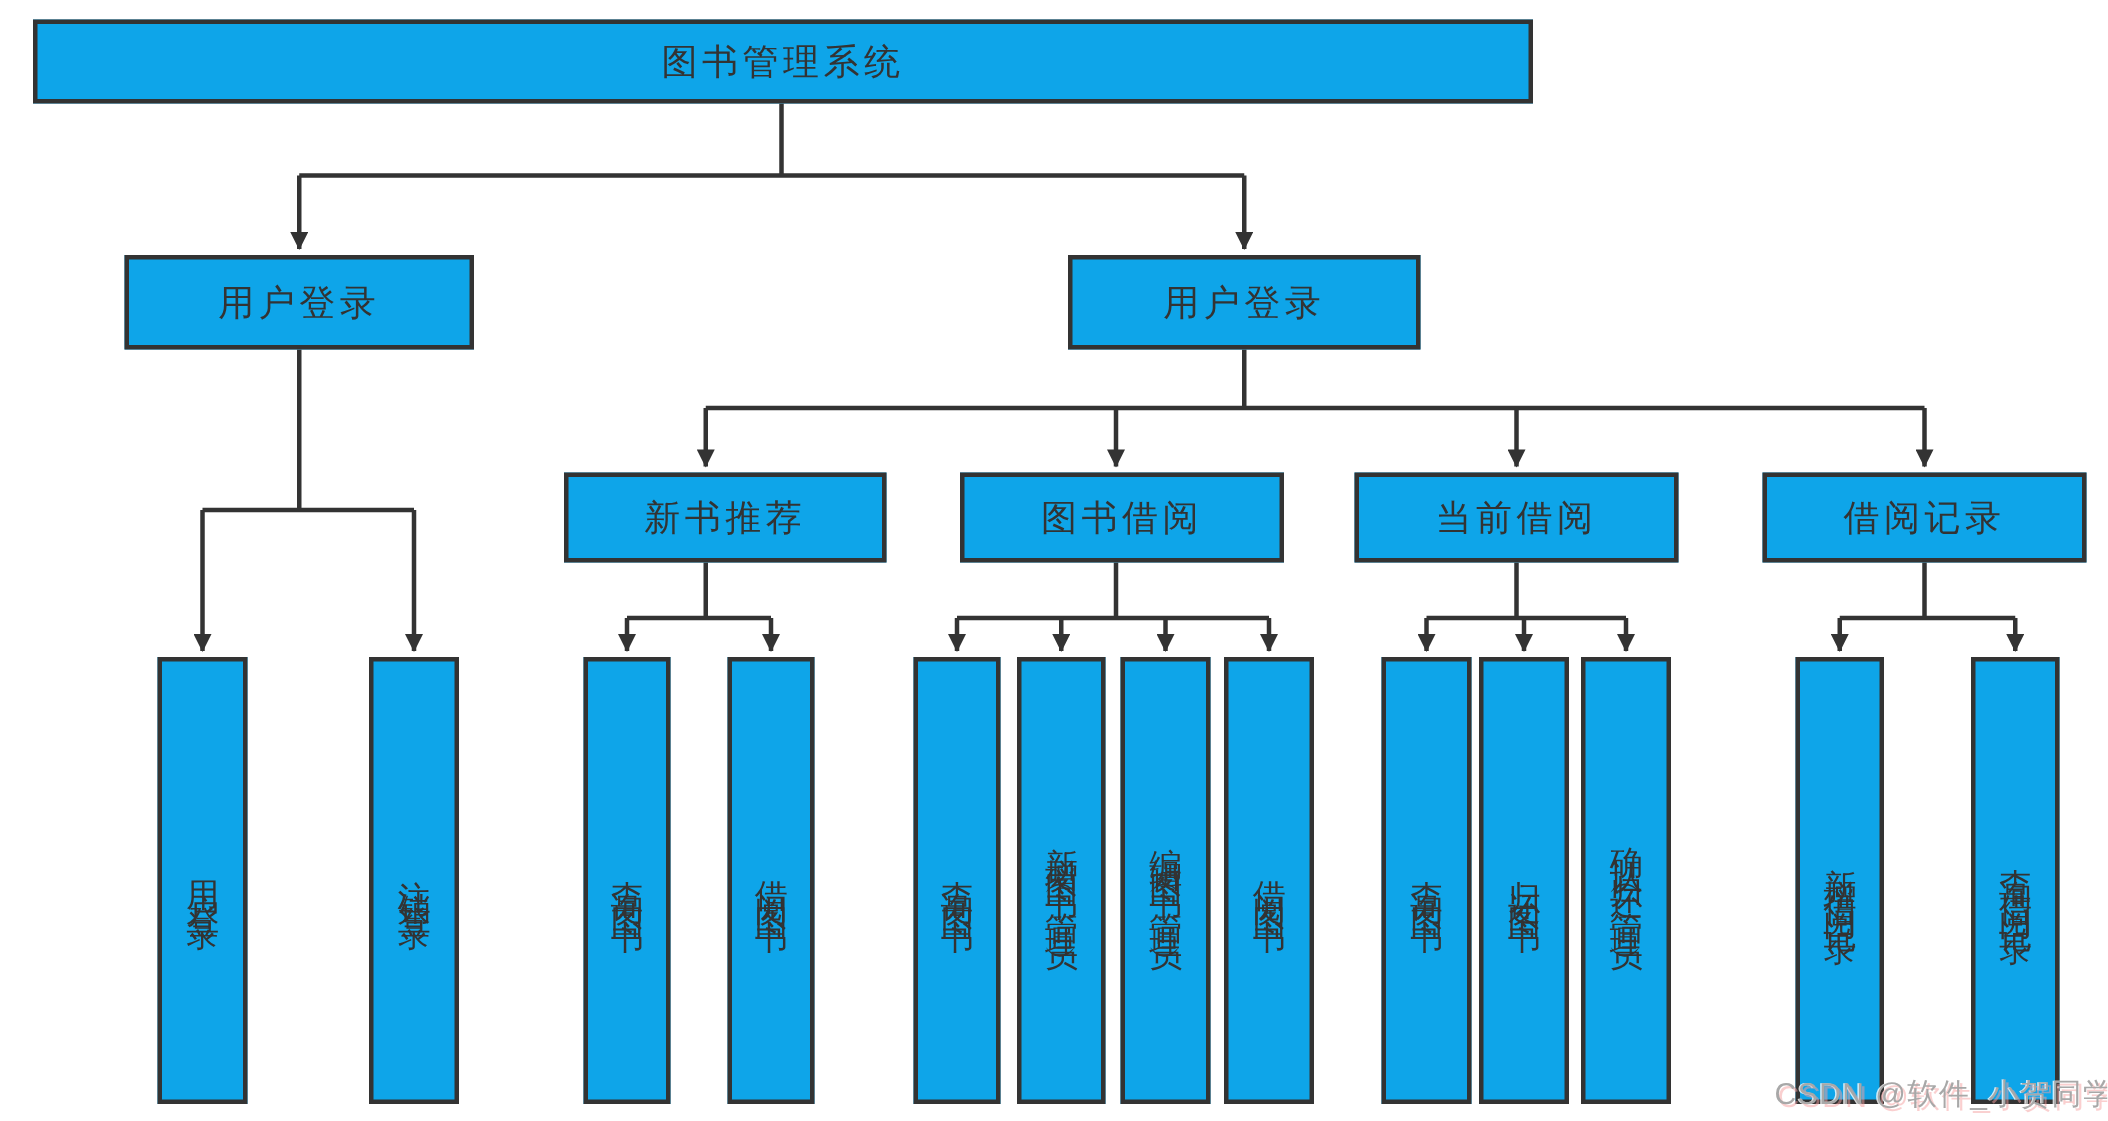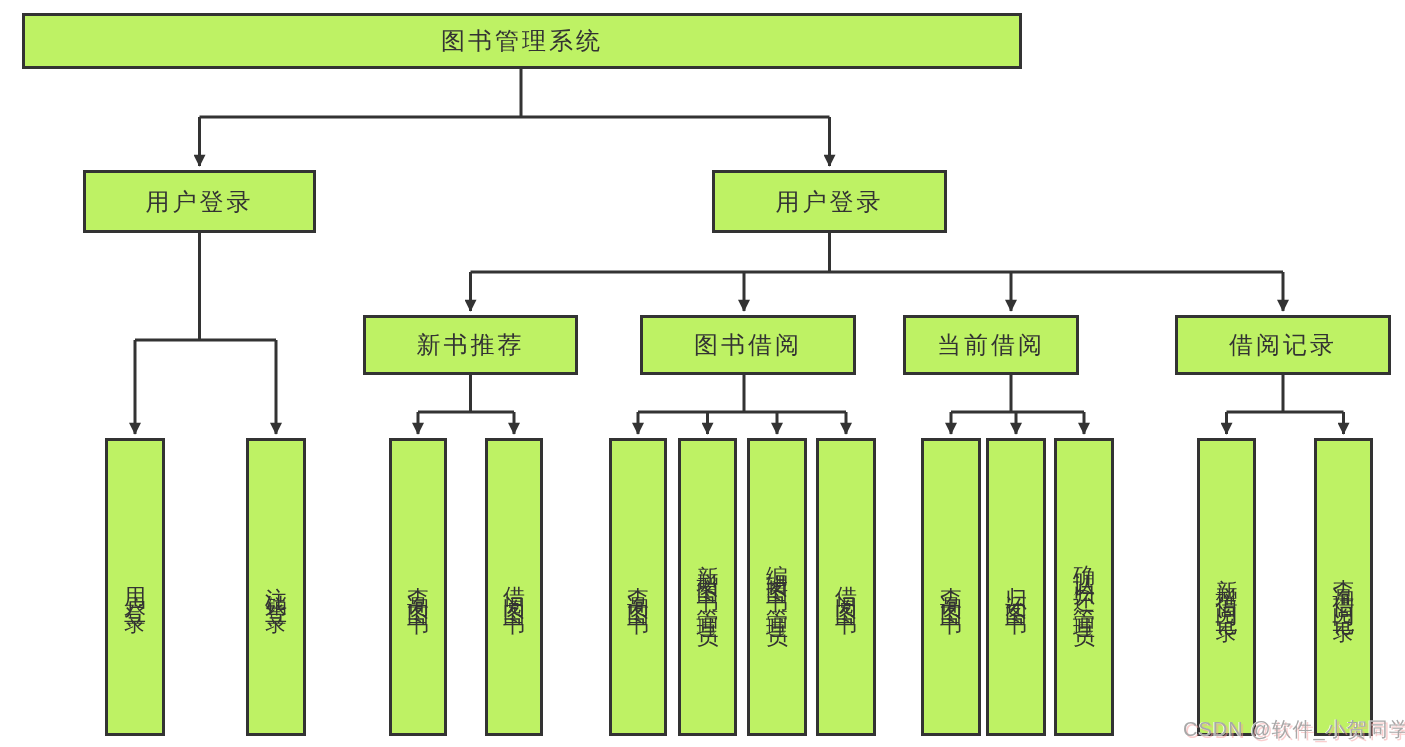--- a/index.html
+++ b/index.html
@@ -2,21 +2,21 @@
 <html><head>
 <meta charset="utf-8">
 <style>
   html,body{margin:0;padding:0;background:#fff;}
   .canvas{
     position:relative;width:1405px;height:747px;background:#ffffff;
     font-family:"Liberation Sans","DejaVu Sans",sans-serif;color:#333333;overflow:hidden;
   }
   .connectors{position:absolute;left:0;top:0;width:1405px;height:747px;pointer-events:none;}
   .node{
-    position:absolute;border:3px solid #333333;background:#bef264;
+    position:absolute;border:3px solid #333333;background:#0ea5e9;
     display:flex;align-items:center;justify-content:center;box-sizing:border-box;
   }
   .node.h span{font-size:24px;letter-spacing:3px;color:#333;white-space:nowrap;}
   .node.v span{
     writing-mode:vertical-rl;text-orientation:mixed;
     font-size:22px;letter-spacing:0.4em;line-height:1.1;color:#333;
   }
   .watermark{
     position:absolute;left:1183px;top:716px;font-size:20px;letter-spacing:1px;
     color:#a8a8a8;white-space:nowrap;
@@ -75,27 +75,27 @@
     <span>图书管理系统</span>
   </div>
 
   <div class="node h" style="left:83px;top:170px;width:233px;height:63px">
     <span>用户登录</span>
   </div>
   <div class="node h" style="left:712px;top:170px;width:235px;height:63px">
     <span>用户登录</span>
   </div>
 
-  <div class="node h" style="left:363px;top:315px;width:215px;height:60px">
+  <div class="node h" style="left:376px;top:315px;width:215px;height:60px">
     <span>新书推荐</span>
   </div>
   <div class="node h" style="left:640px;top:315px;width:216px;height:60px">
     <span>图书借阅</span>
   </div>
-  <div class="node h" style="left:903px;top:315px;width:176px;height:60px">
+  <div class="node h" style="left:903px;top:315px;width:216px;height:60px">
     <span>当前借阅</span>
   </div>
   <div class="node h" style="left:1175px;top:315px;width:216px;height:60px">
     <span>借阅记录</span>
   </div>
 
   <div class="node v" style="left:105px;top:438px;width:60px;height:298px">
     <span>用户登录</span>
   </div>
   <div class="node v" style="left:246px;top:438px;width:60px;height:298px">

